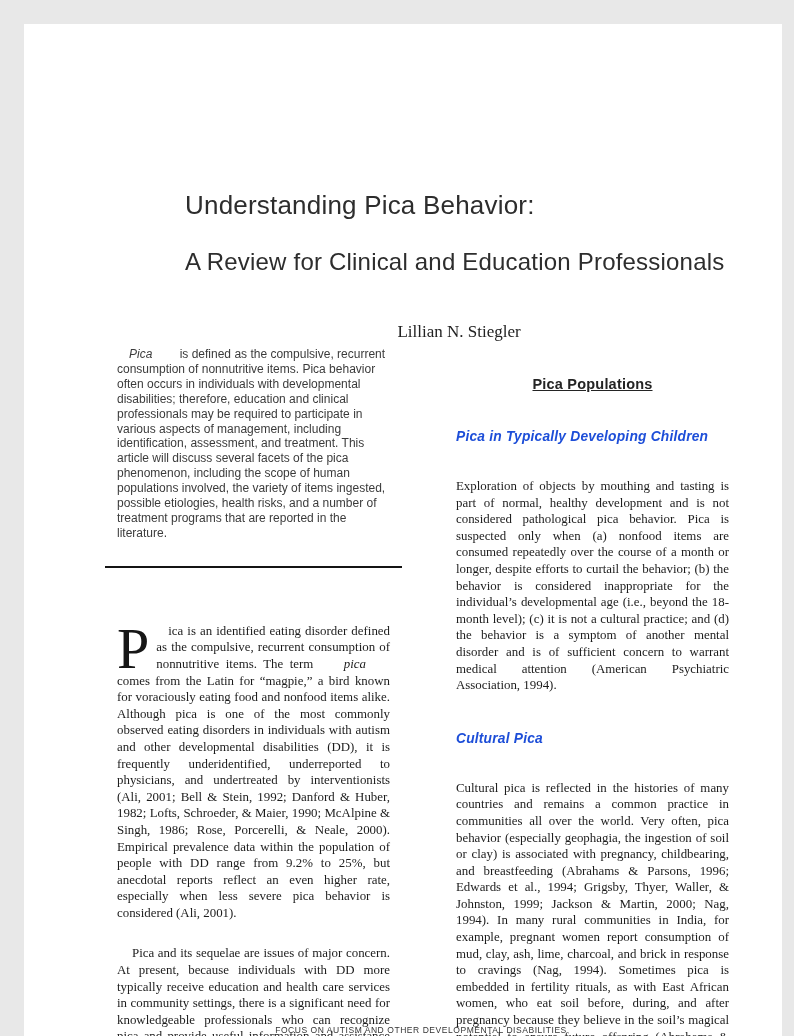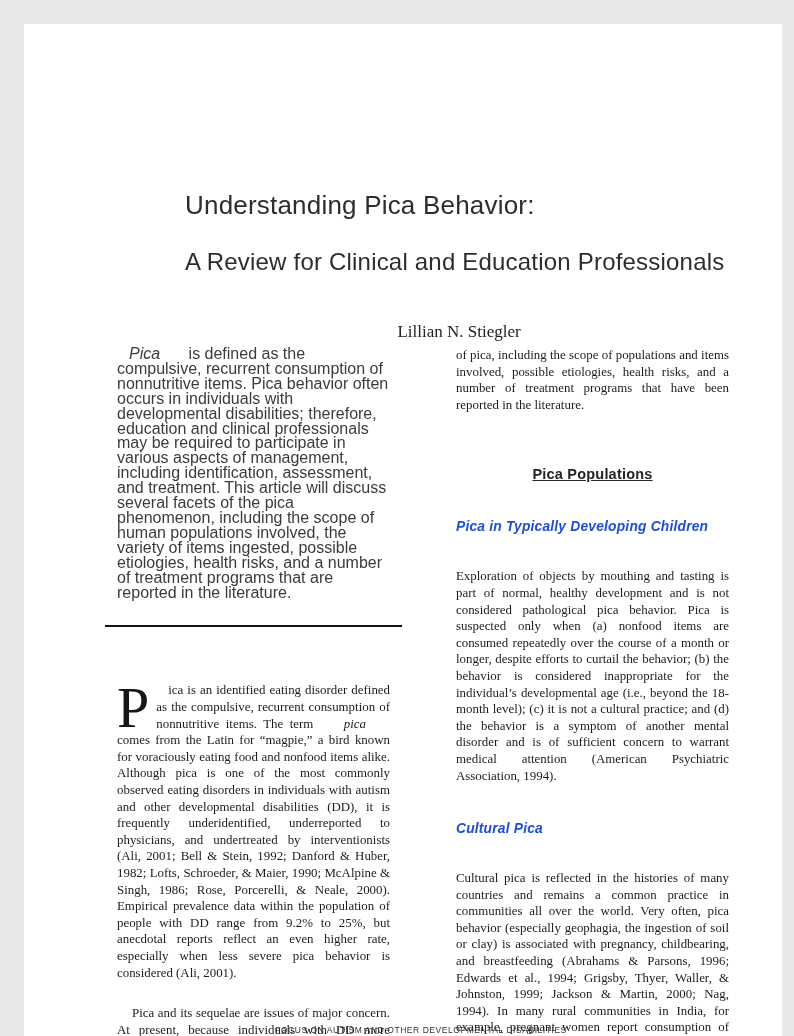--- a/index.html
+++ b/index.html
@@ -28,21 +28,21 @@
     font-family:"Liberation Serif", serif;
     font-size:17px; color:#222222; margin-top:9px;text-align:center;
   }
   .columns {
     position:absolute; left:57px; top:287px; width:684px;
     display:flex; gap:18px;
   }
   .col { width:333px; }
   .abstract {
     font-family:"Liberation Sans", sans-serif;
-    font-size:16px; line-height:14.9px;
+    font-size:12px; line-height:14.9px;
     color:#3b3b3b; text-align:left;
   }
   .abstract-rule {
     border:none; border-top:2.5px solid #141414;
     margin:13px 0 0 0; width:100%;
   }
   .body-text {
     font-family:"Liberation Serif", serif;
     font-size:12.9px; line-height:16.6px;
     color:#1c1c1c; text-align:justify;
@@ -95,21 +95,20 @@
   <div class="columns">
 
     <div class="col">
       <p class="abstract"><em>Pica</em><span> is defined as the compulsive, recurrent consumption of nonnutritive items. Pica behavior often occurs in individuals with developmental disabilities; therefore, education and clinical professionals may be required to participate in various aspects of management, including identification, assessment, and treatment. This article will discuss several facets of the pica phenomenon, including the scope of human populations involved, the variety of items ingested, possible etiologies, health risks, and a number of treatment programs that are reported in the literature.</span></p>
       <hr class="abstract-rule">
       <p class="body-text first-para"><span class="dropcap">P</span><span>ica is an identified eating disorder defined as the compulsive, recurrent consumption of nonnutritive items. The term </span><em>pica</em><span> comes from the Latin for “magpie,” a bird known for voraciously eating food and nonfood items alike. Although pica is one of the most commonly observed eating disorders in individuals with autism and other developmental disabilities (DD), it is frequently underidentified, underreported to physicians, and undertreated by interventionists (Ali, 2001; Bell &amp; Stein, 1992; Danford &amp; Huber, 1982; Lofts, Schroeder, &amp; Maier, 1990; McAlpine &amp; Singh, 1986; Rose, Porcerelli, &amp; Neale, 2000). Empirical prevalence data within the population of people with DD range from 9.2% to 25%, but anecdotal reports reflect an even higher rate, especially when less severe pica behavior is considered (Ali, 2001).</span></p>
       <p class="body-text indent-para">Pica and its sequelae are issues of major concern. At present, because individuals with DD more typically receive education and health care services in community settings, there is a significant need for knowledgeable professionals who can recognize pica and provide useful information and assistance to families. In addition, practitioners from diverse backgrounds should be prepared to participate in the implementation of effective interventions in private homes, small group homes, public schools, day programs, and clinics (Ali, 2001; Bell &amp; Stein, 1992; Burke &amp; Smith, 1999; Katsiyannis, Torrey, &amp; Bond, 1998). Although information regarding pica can be found in the literature of various disciplines, including medicine, nursing, social work, psychology, applied behavior analysis, and special education, there is a need for a cohesive, transdisciplinary review. This article will discuss various aspects</p>
     </div>
 
     <div class="col">
-      <p class="body-text">of pica, including the scope of populations and items involved, possible etiologies, health risks, and a number of treatment programs that have been reported in the literature.</p>
       <h2 class="section-heading">Pica Populations</h2>
       <h3 class="subsection-heading">Pica in Typically Developing Children</h3>
       <p class="body-text after-head">Exploration of objects by mouthing and tasting is part of normal, healthy development and is not considered pathological pica behavior. Pica is suspected only when (a) nonfood items are consumed repeatedly over the course of a month or longer, despite efforts to curtail the behavior; (b) the behavior is considered inappropriate for the individual’s developmental age (i.e., beyond the 18-month level); (c) it is not a cultural practice; and (d) the behavior is a symptom of another mental disorder and is of sufficient concern to warrant medical attention (American Psychiatric Association, 1994).</p>
       <h3 class="subsection-heading" style="">Cultural Pica</h3>
       <p class="body-text after-head">Cultural pica is reflected in the histories of many countries and remains a common practice in communities all over the world. Very often, pica behavior (especially geophagia, the ingestion of soil or clay) is associated with pregnancy, childbearing, and breastfeeding (Abrahams &amp; Parsons, 1996; Edwards et al., 1994; Grigsby, Thyer, Waller, &amp; Johnston, 1999; Jackson &amp; Martin, 2000; Nag, 1994). In many rural communities in India, for example, pregnant women report consumption of mud, clay, ash, lime, charcoal, and brick in response to cravings (Nag, 1994). Sometimes pica is embedded in fertility rituals, as with East African women, who eat soil before, during, and after pregnancy because they believe in the soil’s magical potential to ensure future offspring (Abrahams &amp; Parsons, 1996). Some groups eat clay for its purported medicinal value, as with earth-eating tribes in Peru and Bolivia, who eat a clay “dip” to negate possible health risks associated with toxins found in their staple food, potatoes (Rose et al., 2000; Warshall, 1999). In some developing countries, clay is taken for the purpose of “coating the stomach” prior to eating fish or other foods that may be poisonous (Twenefour, Koduah, &amp; Tayie, 2003). One example of cultural pica currently occur-</p>
     </div>
 
   </div>
 
   <footer class="journal-footer">

